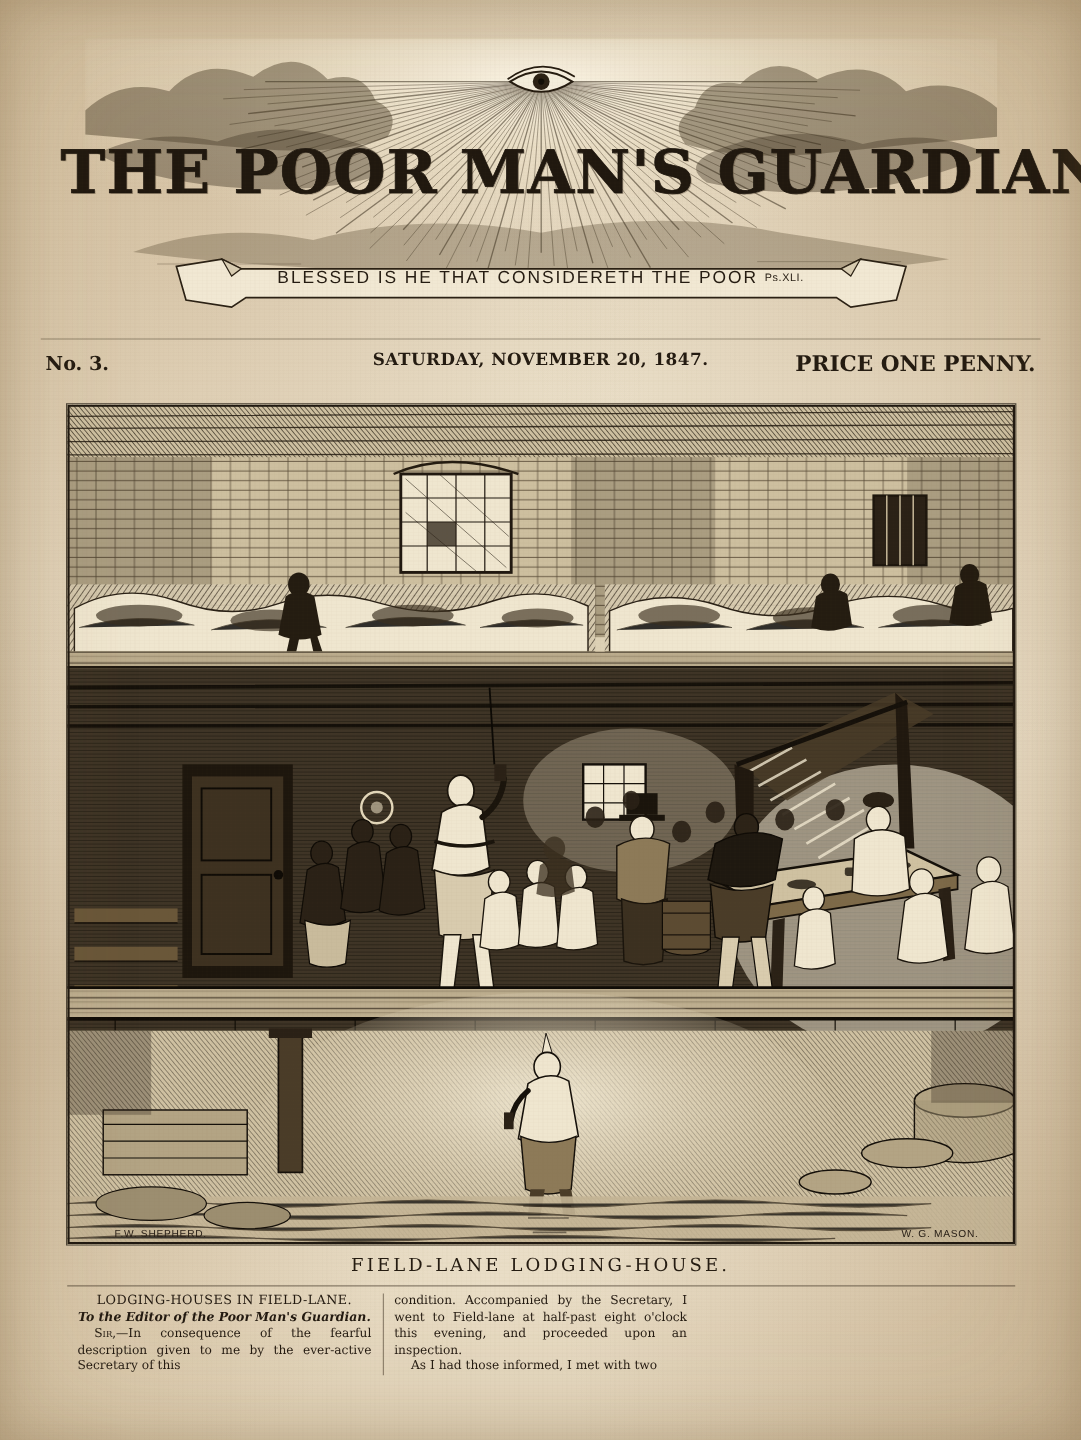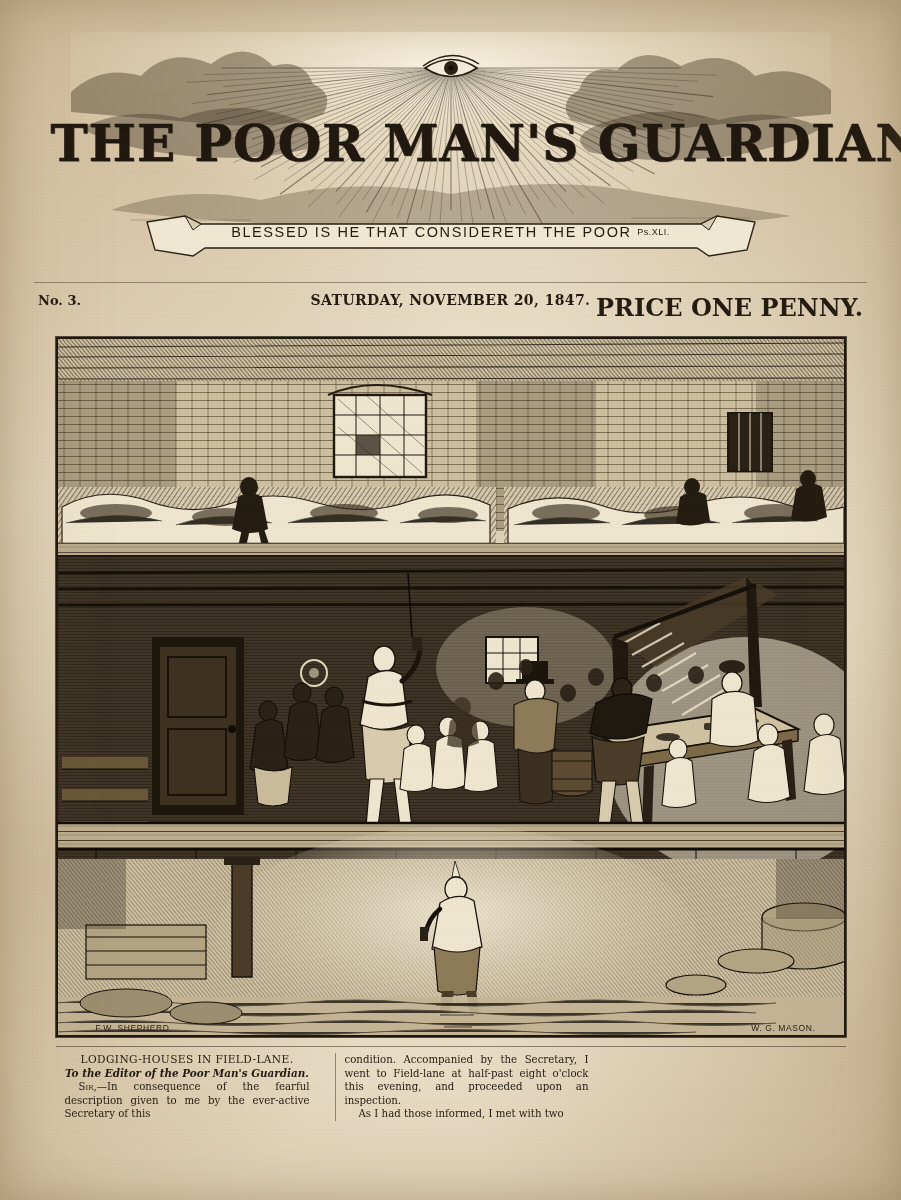--- a/index.html
+++ b/index.html
@@ -119,36 +119,36 @@
     border-top: 1px solid rgba(60,48,32,.45);
     padding-top: 9px;
     color: #241b11;
   }
   #issue-line .iss-no {
     position: absolute;
     left: 4px;
     top: 10px;
     font-family: "DejaVu Serif", serif;
     font-weight: bold;
-    font-size: 13px;
+    font-size: 16px;
   }
   #issue-line .iss-date {
     text-align: center;
     font-family: "DejaVu Serif", serif;
     font-weight: bold;
     font-size: 14px;
     letter-spacing: .4px;
   }
   #issue-line .iss-price {
     position: absolute;
     right: 4px;
     top: 10px;
     font-family: "DejaVu Serif", serif;
     font-weight: bold;
-    font-size: 24px;
+    font-size: 18px;
   }
 
   
   #engraving-wrap {
     position: relative;
     margin: 10px auto 0;
     width: 790px;
     height: 700px;
     border: 1px solid rgba(45,35,22,.8);
     background: #e7dcc4;
@@ -180,21 +180,21 @@
   #rule-under-caption {
     margin: 8px auto 0;
     width: 790px;
     border-top: 1px solid rgba(60,48,32,.55);
   }
   #columns {
     position: relative;
     margin: 6px auto 0;
     width: 790px;
     display: flex;
-    gap: 16px;
+    gap: 0;
     color: #231a11;
   }
   .col {
     width: 263px;
     padding: 0 9px;
     box-sizing: border-box;
     font-family: "DejaVu Serif", serif;
     font-size: 10.2px;
     line-height: 13.6px;
     text-align: justify;
@@ -729,20 +729,21 @@
           </g>
         </g>
 
         <rect x="1" y="1" width="788" height="698" fill="none" stroke="#1f1810" stroke-width="2"></rect>
       </svg>
 
       <div id="eng-credit-left">F.W. SHEPHERD.</div>
       <div id="eng-credit-right">W. G. MASON.</div>
     </div>
 
+    <div id="plate-caption">FIELD-LANE LODGING-HOUSE.</div>
     <div id="rule-under-caption"></div>
 
     <div id="columns">
 
       <div class="col">
         <div class="hd">LODGING-HOUSES IN FIELD-LANE.</div>
         <div class="sub">To the Editor of the Poor Man's Guardian.</div>
         <p class="indent"><span class="sc">Sir,</span>—In consequence of the fearful description given to me by the ever-active Secretary of this</p>
       </div>
 

